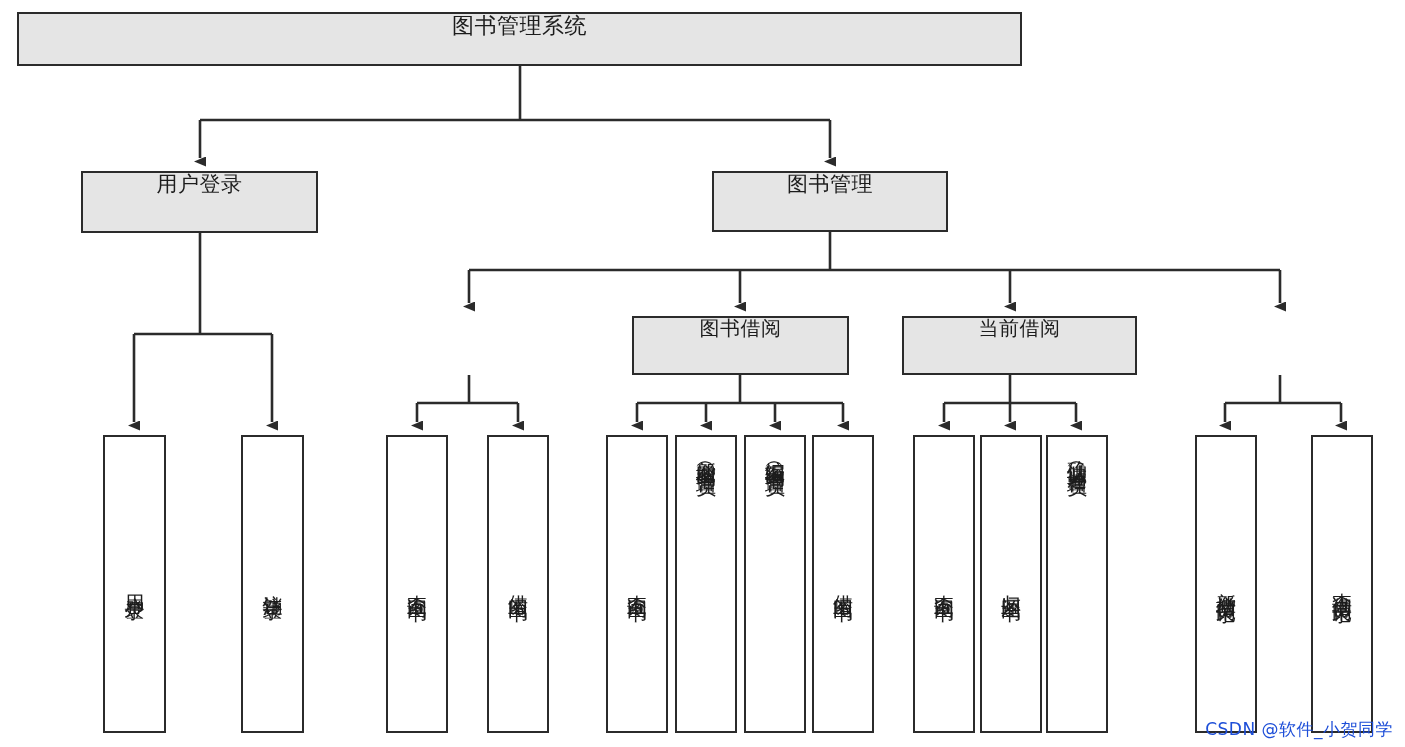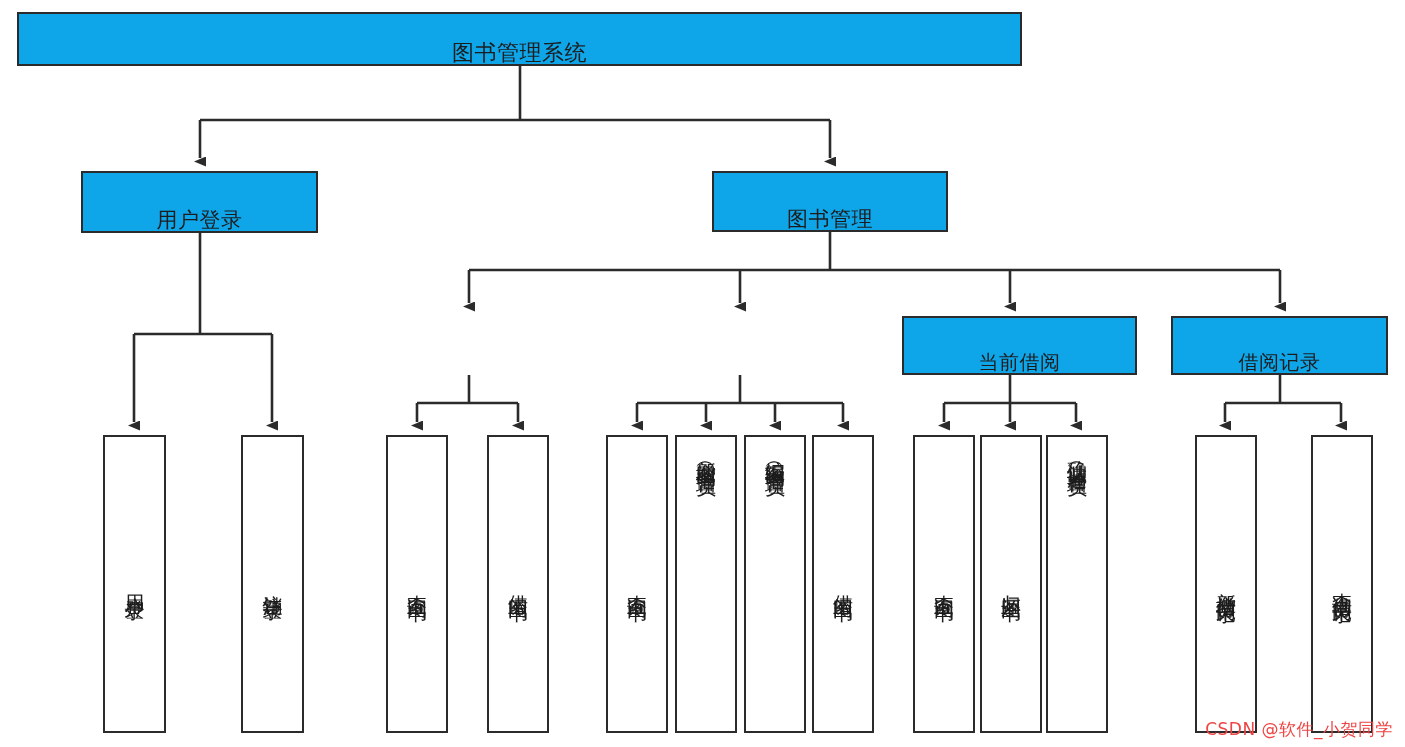--- a/index.html
+++ b/index.html
@@ -22,23 +22,23 @@
     left: 0;
     top: 0;
     width: 1405px;
     height: 747px;
     pointer-events: none;
   }
   .node {
     position: absolute;
     box-sizing: border-box;
     border: 2.5px solid #2b2b2b;
-    background: #0ea5e9;
+    background: #e5e5e5;
     display: flex;
-    align-items: flex-end;
+    align-items: flex-start;
     justify-content: center;
     color: #1c1c1c;
   }
   .node .txt {
     font-size: 21px;
     line-height: 1.05;
     letter-spacing: 0.5px;
     white-space: nowrap;
   }
   .node.root .txt { font-size: 22px; }
@@ -63,21 +63,21 @@
     white-space: nowrap;
   }
   .leaf-wrap.center { align-items: center; }
   .leaf-wrap.top { align-items: flex-start; padding-top: 8px; }
 
   #watermark {
     position: absolute;
     right: 12px;
     bottom: 6px;
     font-size: 17px;
-    color: #ef4444;
+    color: #1d4ed8;
     letter-spacing: 0.5px;
     white-space: nowrap;
     user-select: none;
   }
 </style>
 </head>
 <body>
 
 <div id="canvas">
 
@@ -137,28 +137,28 @@
 
   <div class="node level2" style="left:81px; top:171px; width:237px; height:62px;">
     <span class="txt">用户登录</span>
   </div>
 
   <div class="node level2" style="left:712px; top:171px; width:236px; height:61px;">
     <span class="txt">图书管理</span>
   </div>
 
 
+  <div class="node level3" style="left:632px; top:316px; width:217px; height:59px;">
+    <span class="txt">图书借阅</span>
+  </div>
 
   <div class="node level3" style="left:902px; top:316px; width:235px; height:59px;">
     <span class="txt">当前借阅</span>
   </div>
 
-  <div class="node level3" style="left:1171px; top:316px; width:217px; height:59px;">
-    <span class="txt">借阅记录</span>
-  </div>
 
   <div class="leaf-wrap center" style="left:103px; top:435px; width:63px; height:298px;">
     <span class="vtxt">用户登录</span>
   </div>
 
   <div class="leaf-wrap center" style="left:241px; top:435px; width:63px; height:298px;">
     <span class="vtxt">注销登录</span>
   </div>
 
   <div class="leaf-wrap center" style="left:386px; top:435px; width:62px; height:298px;">

